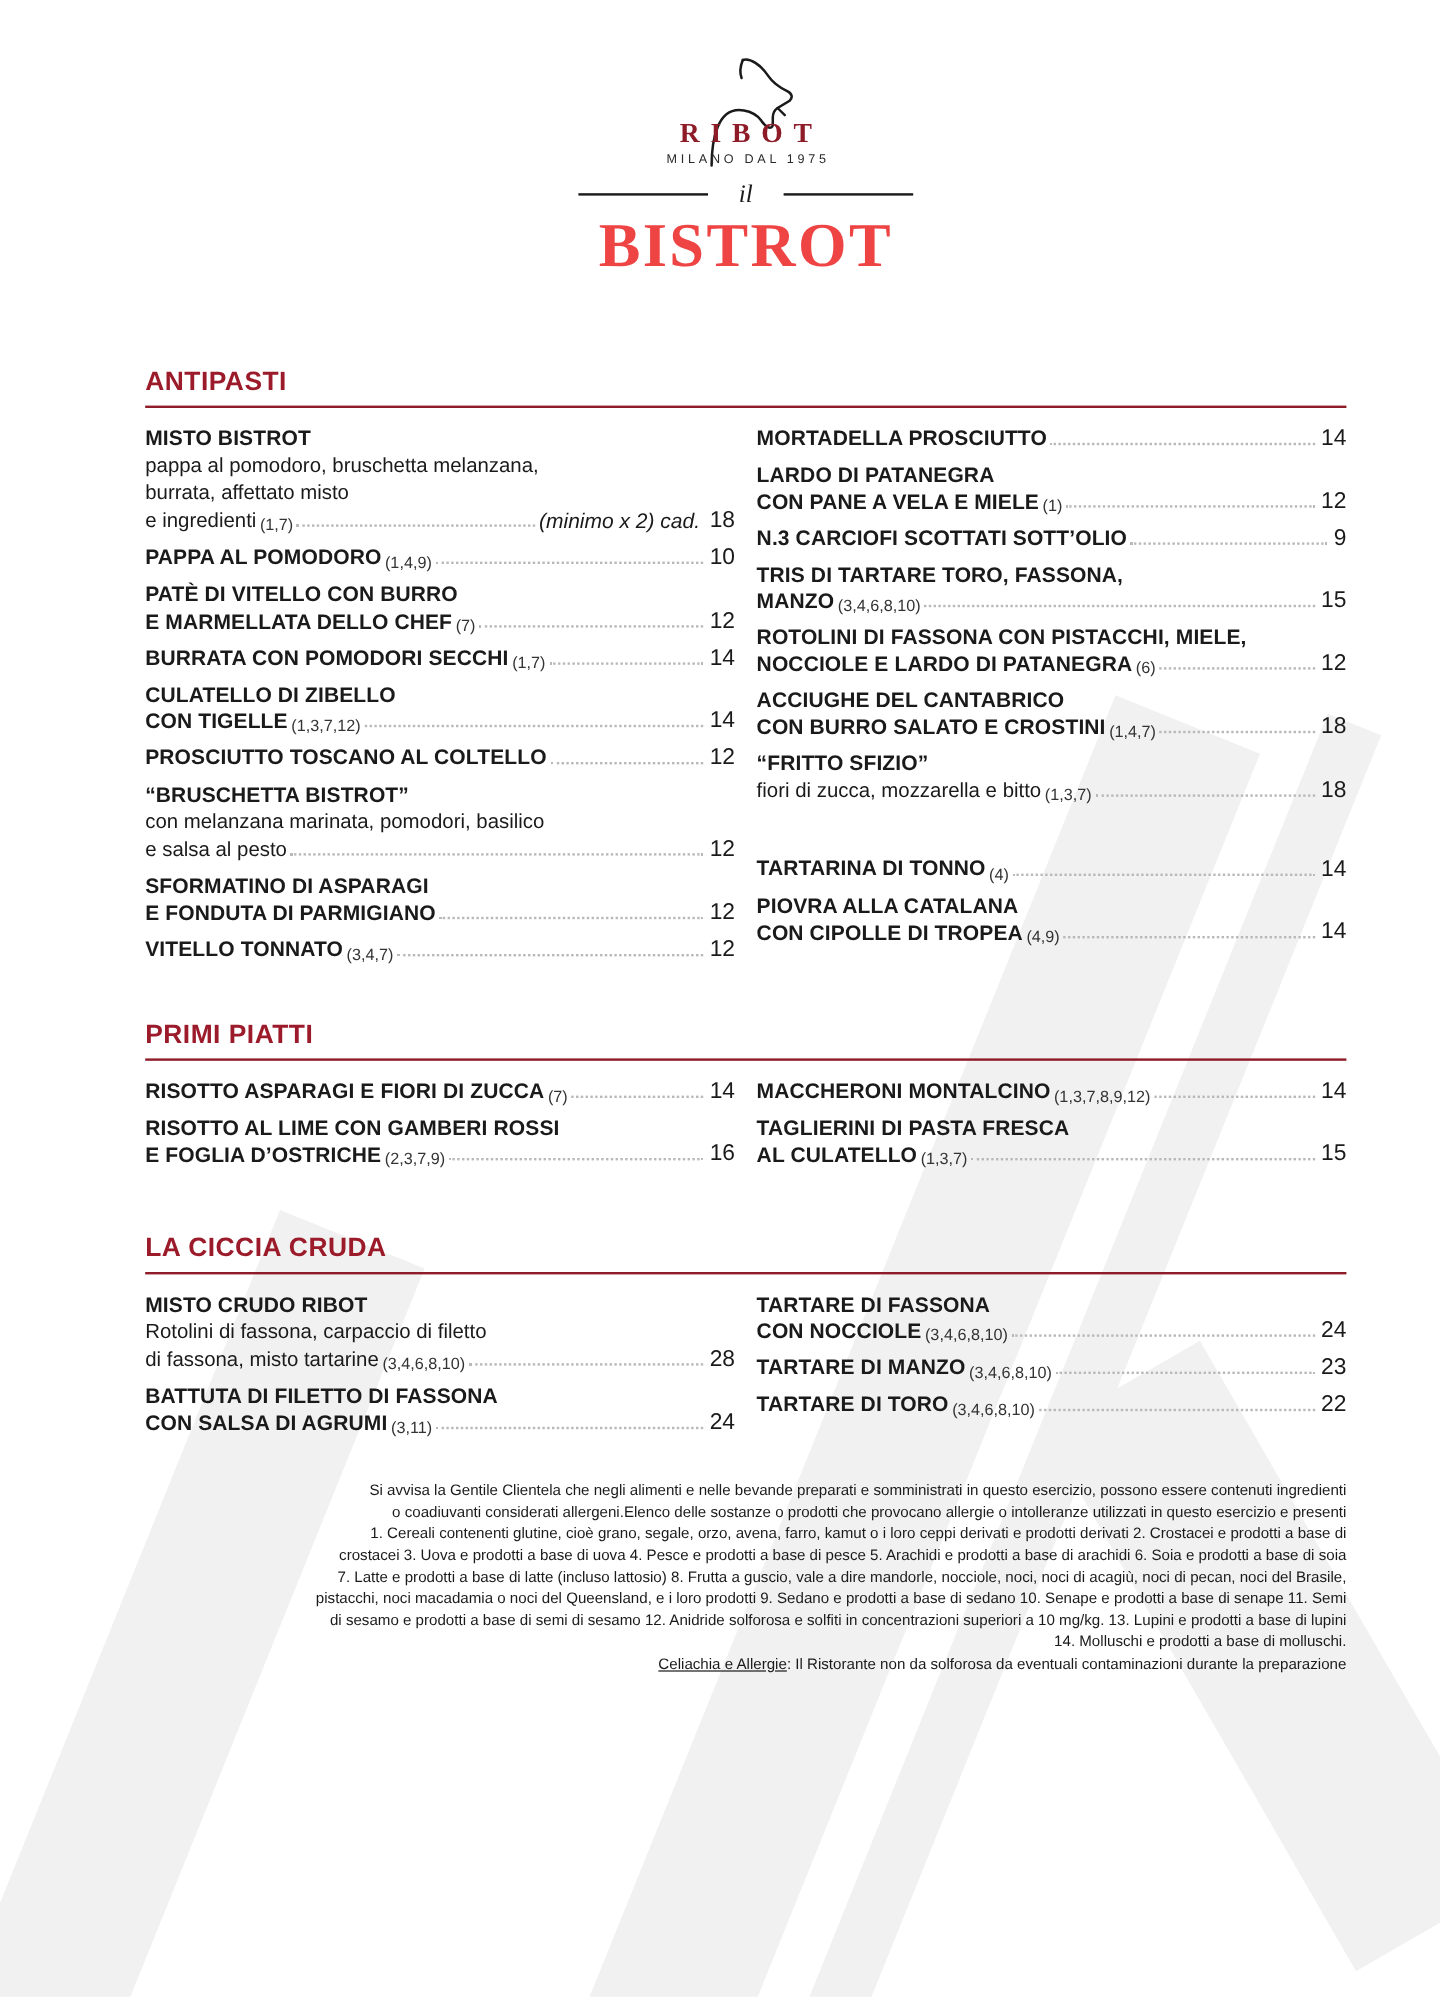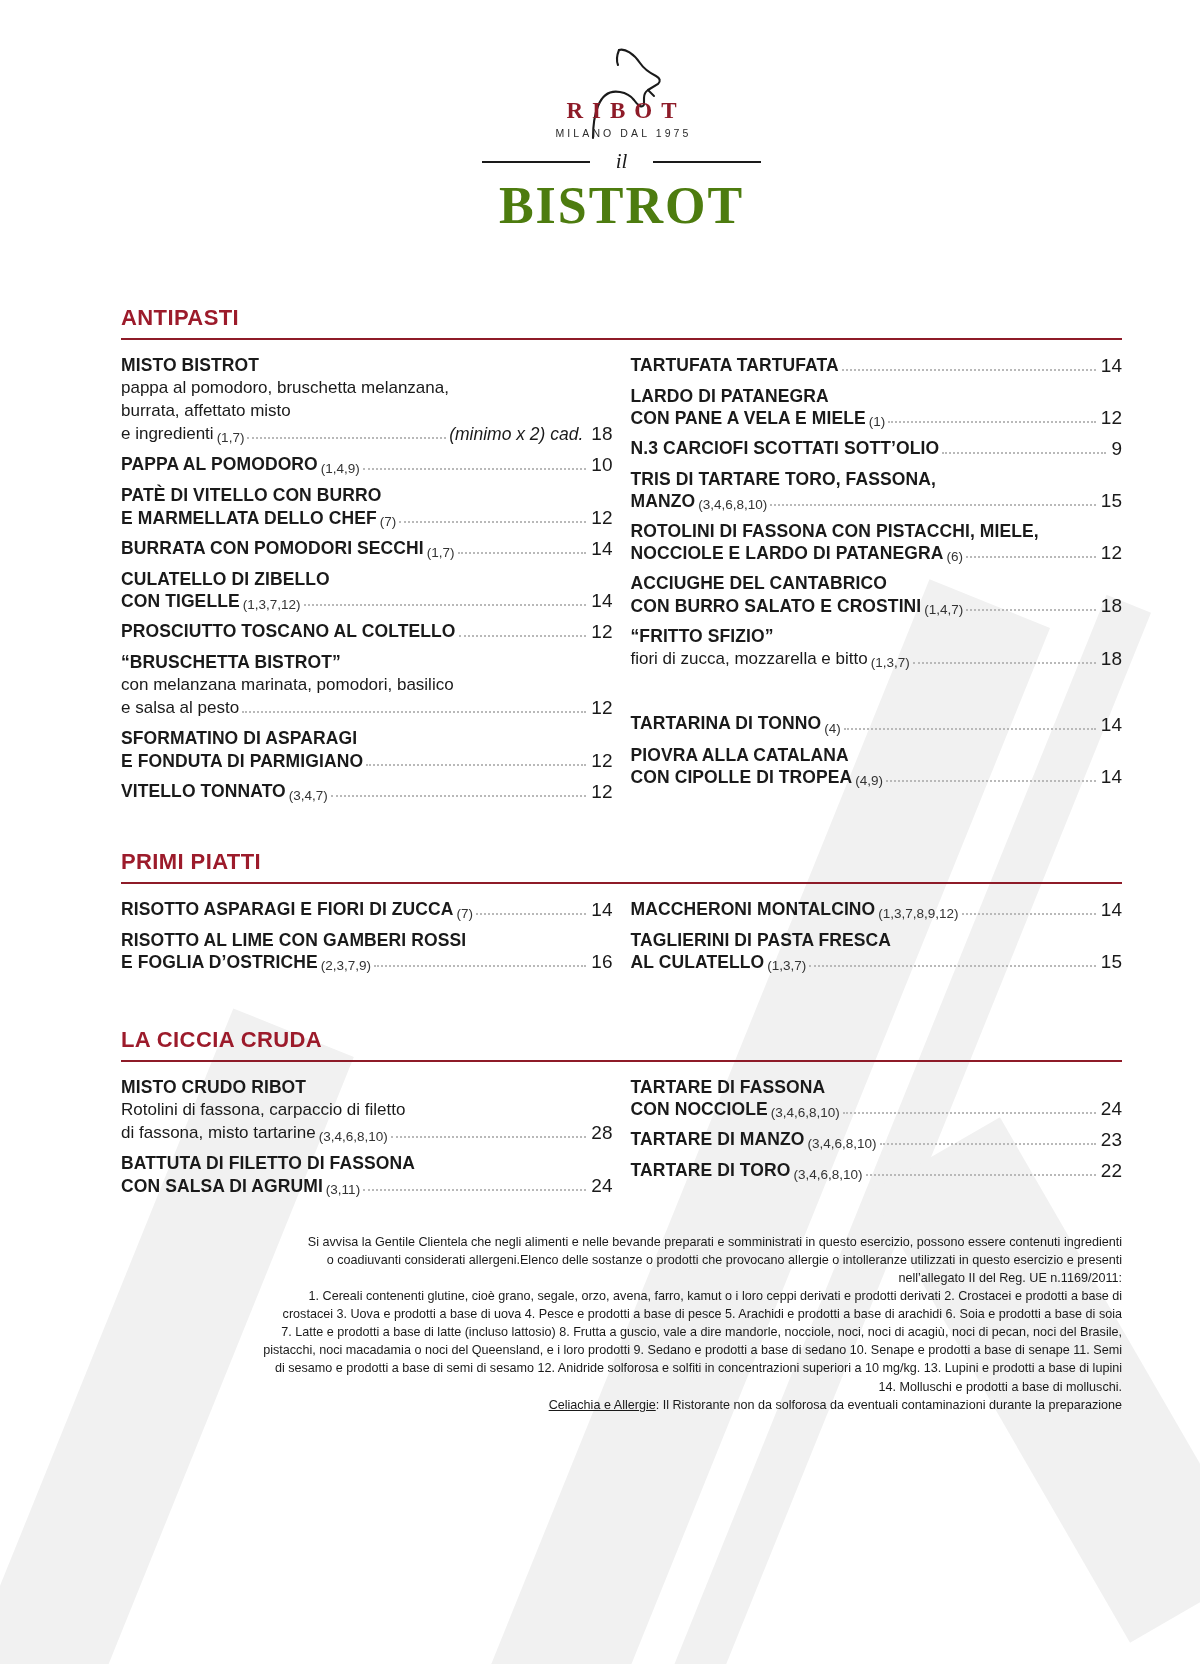--- a/index.html
+++ b/index.html
@@ -36,21 +36,21 @@
   .ribot-sub {
     font-family: "Liberation Sans", sans-serif;
     color:#2a2a2a; font-size: 10.5px; letter-spacing: 3.1px;
     margin-top: 3px; padding-left: 4px;
   }
   .il-row { display:flex; align-items:center; justify-content:center; gap:26px; margin-top: 10px; }
   .il-rule { width: 108px; height: 2px; background:#1a1a1a; }
   .il { font-family:"Liberation Serif", serif; font-style: italic; font-size: 21px; color:#1a1a1a; }
   .bistrot {
     font-family:"Liberation Serif", serif; font-weight:700;
-    color:#4d7c0f; font-size: 52px; letter-spacing: 2px; margin-top: 2px;
+    color:#ef4444; font-size: 52px; letter-spacing: 2px; margin-top: 2px;
   }
 
   
   .section-title {
     text-align:left; color:#9c1b2b; font-weight:700;
     font-size: 22px; letter-spacing: .4px; margin-bottom: 7px;
   }
   .section-rule { height: 2px; background:#8e1b28; width:100%; }
 
   .section { margin-top: 0; }
@@ -202,21 +202,21 @@
                 <span class="name">VITELLO TONNATO</span>
                 <span class="alg">(3,4,7)</span>
                 <span class="dots"></span>
                 <span class="price">12</span>
               </div>
             </div>
           </div>
         <div class="col">
             <div class="item">
               <div class="line">
-                <span class="name">TARTUFATA TARTUFATA</span>
+                <span class="name">MORTADELLA PROSCIUTTO</span>
                 <span class="dots"></span>
                 <span class="price">14</span>
               </div>
             </div>
             <div class="item">
               <div class="name two">LARDO DI PATANEGRA</div>
               <div class="line">
                 <span class="name two">CON PANE A VELA E MIELE</span>
                 <span class="alg">(1)</span>
                 <span class="dots"></span>
@@ -384,21 +384,20 @@
                 <span class="price">22</span>
               </div>
             </div>
           </div>
       </div>
     </div>
 
     <div class="footer">
       <p>Si avvisa la Gentile Clientela che negli alimenti e nelle bevande preparati e somministrati in questo esercizio, possono essere contenuti ingredienti</p>
       <p>o coadiuvanti considerati allergeni.Elenco delle sostanze o prodotti che provocano allergie o intolleranze utilizzati in questo esercizio e presenti</p>
-      <p>nell’allegato II del Reg. UE n.1169/2011:</p>
       <p>1. Cereali contenenti glutine, cioè grano, segale, orzo, avena, farro, kamut o i loro ceppi derivati e prodotti derivati 2. Crostacei e prodotti a base di</p>
       <p>crostacei 3. Uova e prodotti a base di uova 4. Pesce e prodotti a base di pesce 5. Arachidi e prodotti a base di arachidi 6. Soia e prodotti a base di soia</p>
       <p>7. Latte e prodotti a base di latte (incluso lattosio) 8. Frutta a guscio, vale a dire mandorle, nocciole, noci, noci di acagiù, noci di pecan, noci del Brasile,</p>
       <p>pistacchi, noci macadamia o noci del Queensland, e i loro prodotti 9. Sedano e prodotti a base di sedano 10. Senape e prodotti a base di senape 11. Semi</p>
       <p>di sesamo e prodotti a base di semi di sesamo 12. Anidride solforosa e solfiti in concentrazioni superiori a 10 mg/kg. 13. Lupini e prodotti a base di lupini</p>
       <p>14. Molluschi e prodotti a base di molluschi.</p>
       <p><span class="u">Celiachia e Allergie</span><span>: Il Ristorante non da solforosa da eventuali contaminazioni durante la preparazione</span></p>
     </div>
 
   </div>

